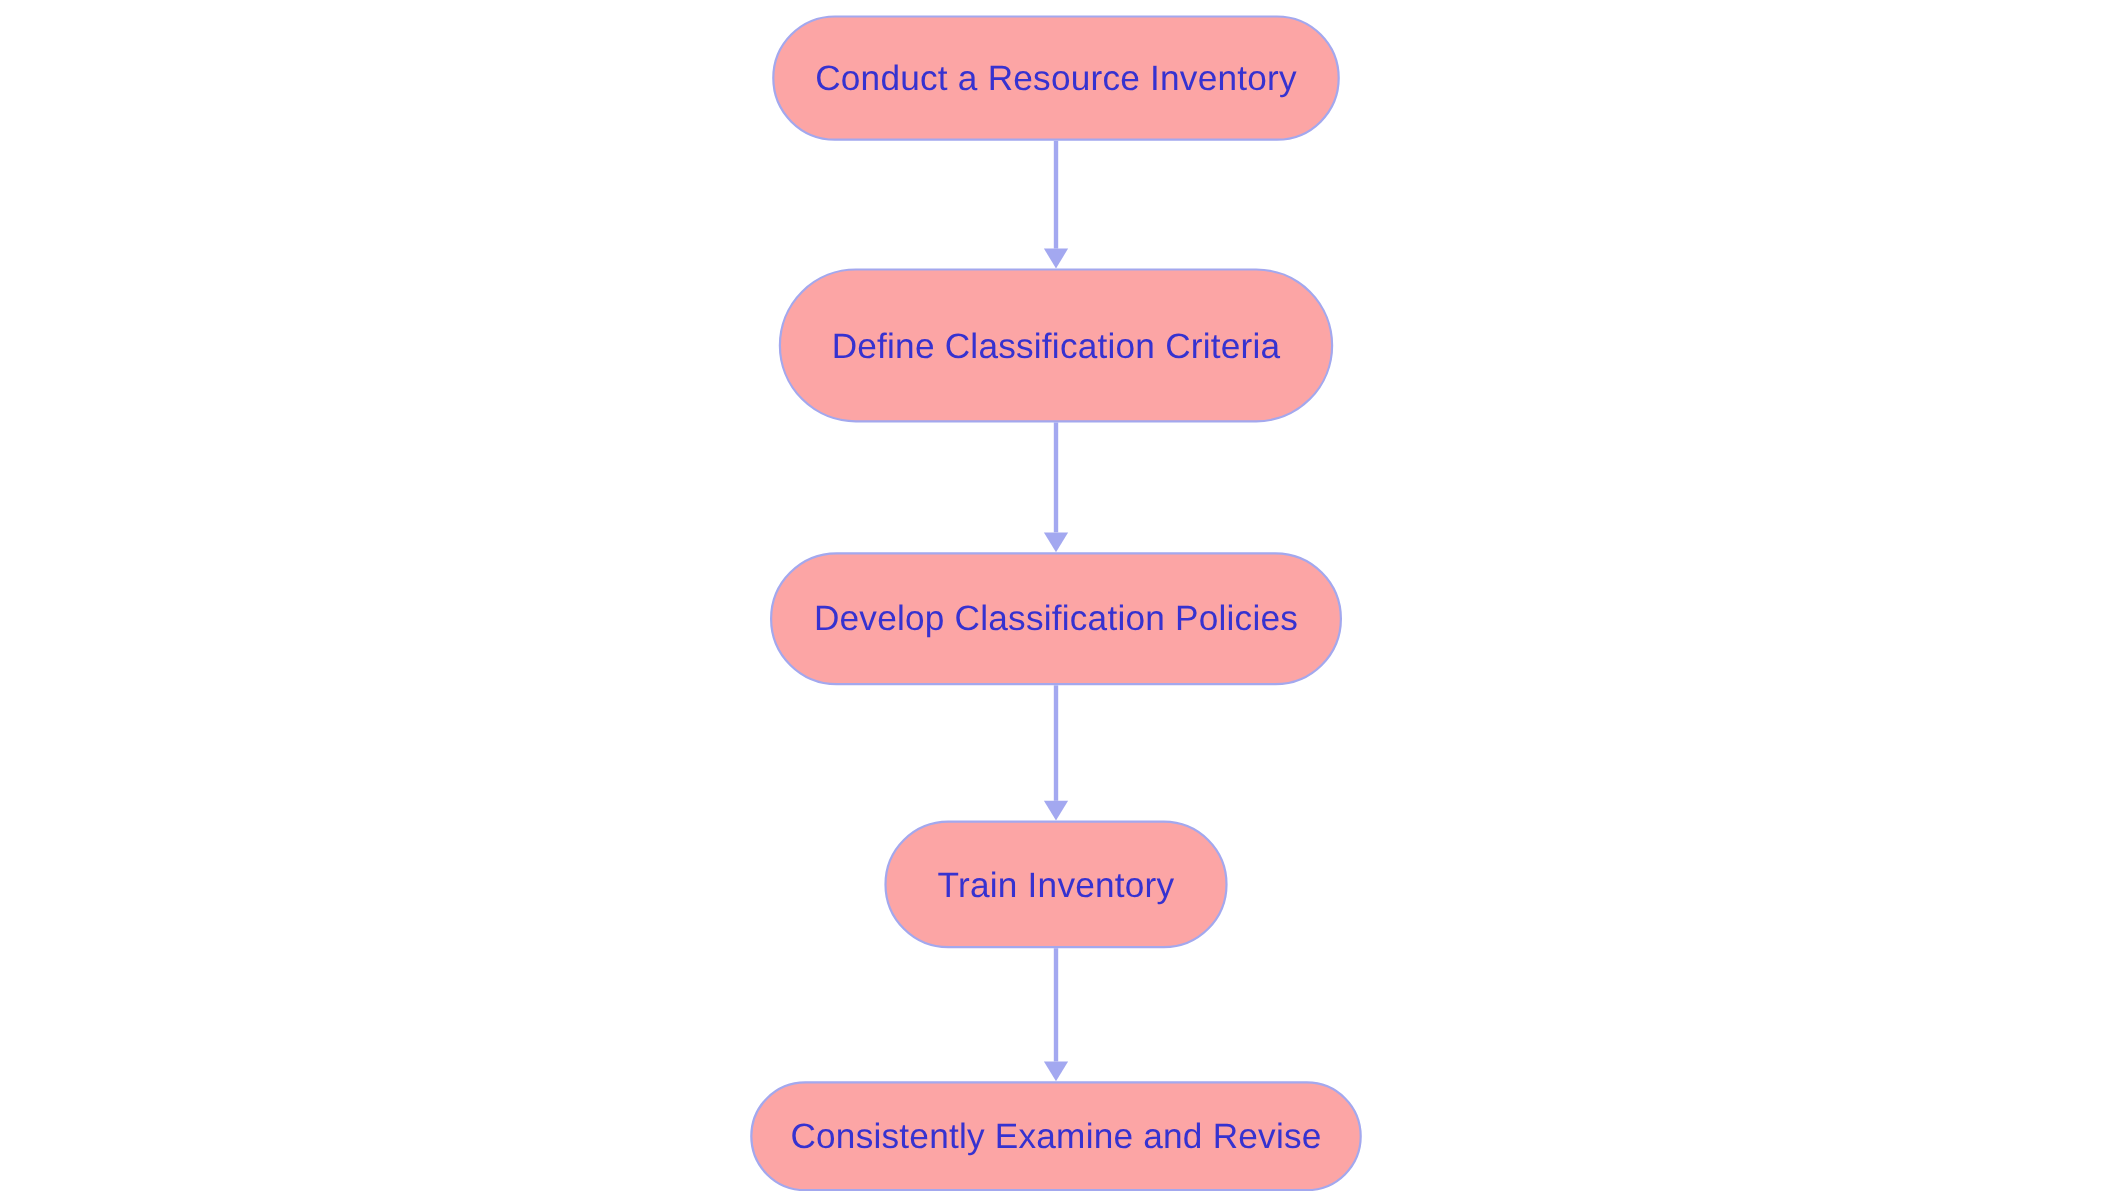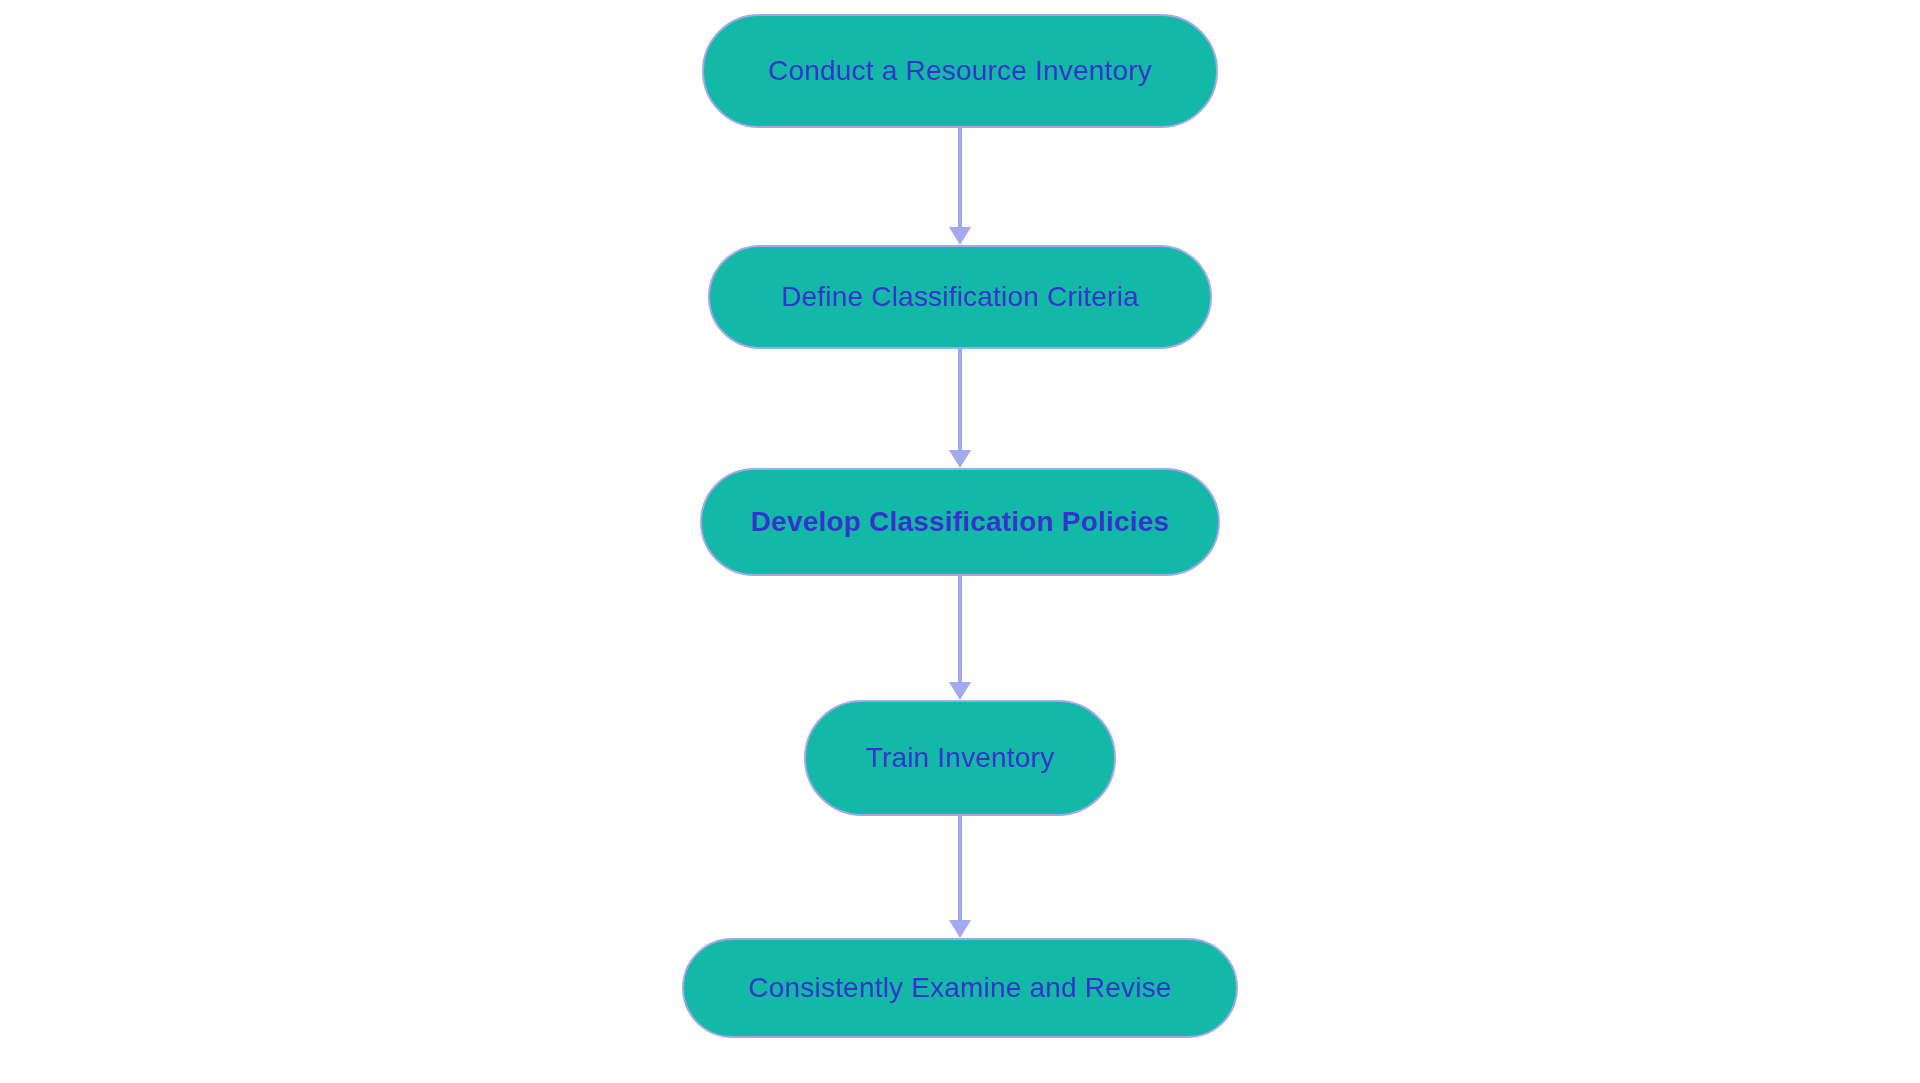--- a/index.html
+++ b/index.html
@@ -31,41 +31,41 @@
     display: flex;
     flex-direction: column;
     align-items: center;
   }
 
   .node {
     box-sizing: border-box;
     display: flex;
     align-items: center;
     justify-content: center;
-    background: #14b8a6;
+    background: #fca5a5;
     border: 2px solid #a3a8ee;
     border-radius: 999px;
     color: #3632d0;
-    font-size: 28px;
+    font-size: 32px;
     font-weight: 400;
     letter-spacing: 0.2px;
     white-space: nowrap;
     line-height: 1;
     user-select: none;
   }
 
   .node-label {
     display: block;
     padding: 0 14px;
   }
 
   
   .node-1 { width: 516px; height: 114px; margin-top: 14px; }
-  .node-2 { width: 504px; height: 104px; text-align: right; }
-  .node-3 { width: 520px; height: 108px; font-weight: bold; }
+  .node-2 { width: 504px; height: 140px; text-align: right; }
+  .node-3 { width: 520px; height: 121px; }
   .node-4 { width: 312px; height: 116px; }
   .node-5 { width: 556px; height: 100px; text-align: center; }
 
   
   .connector {
     display: flex;
     flex-direction: column;
     align-items: center;
     justify-content: flex-start;
   }

